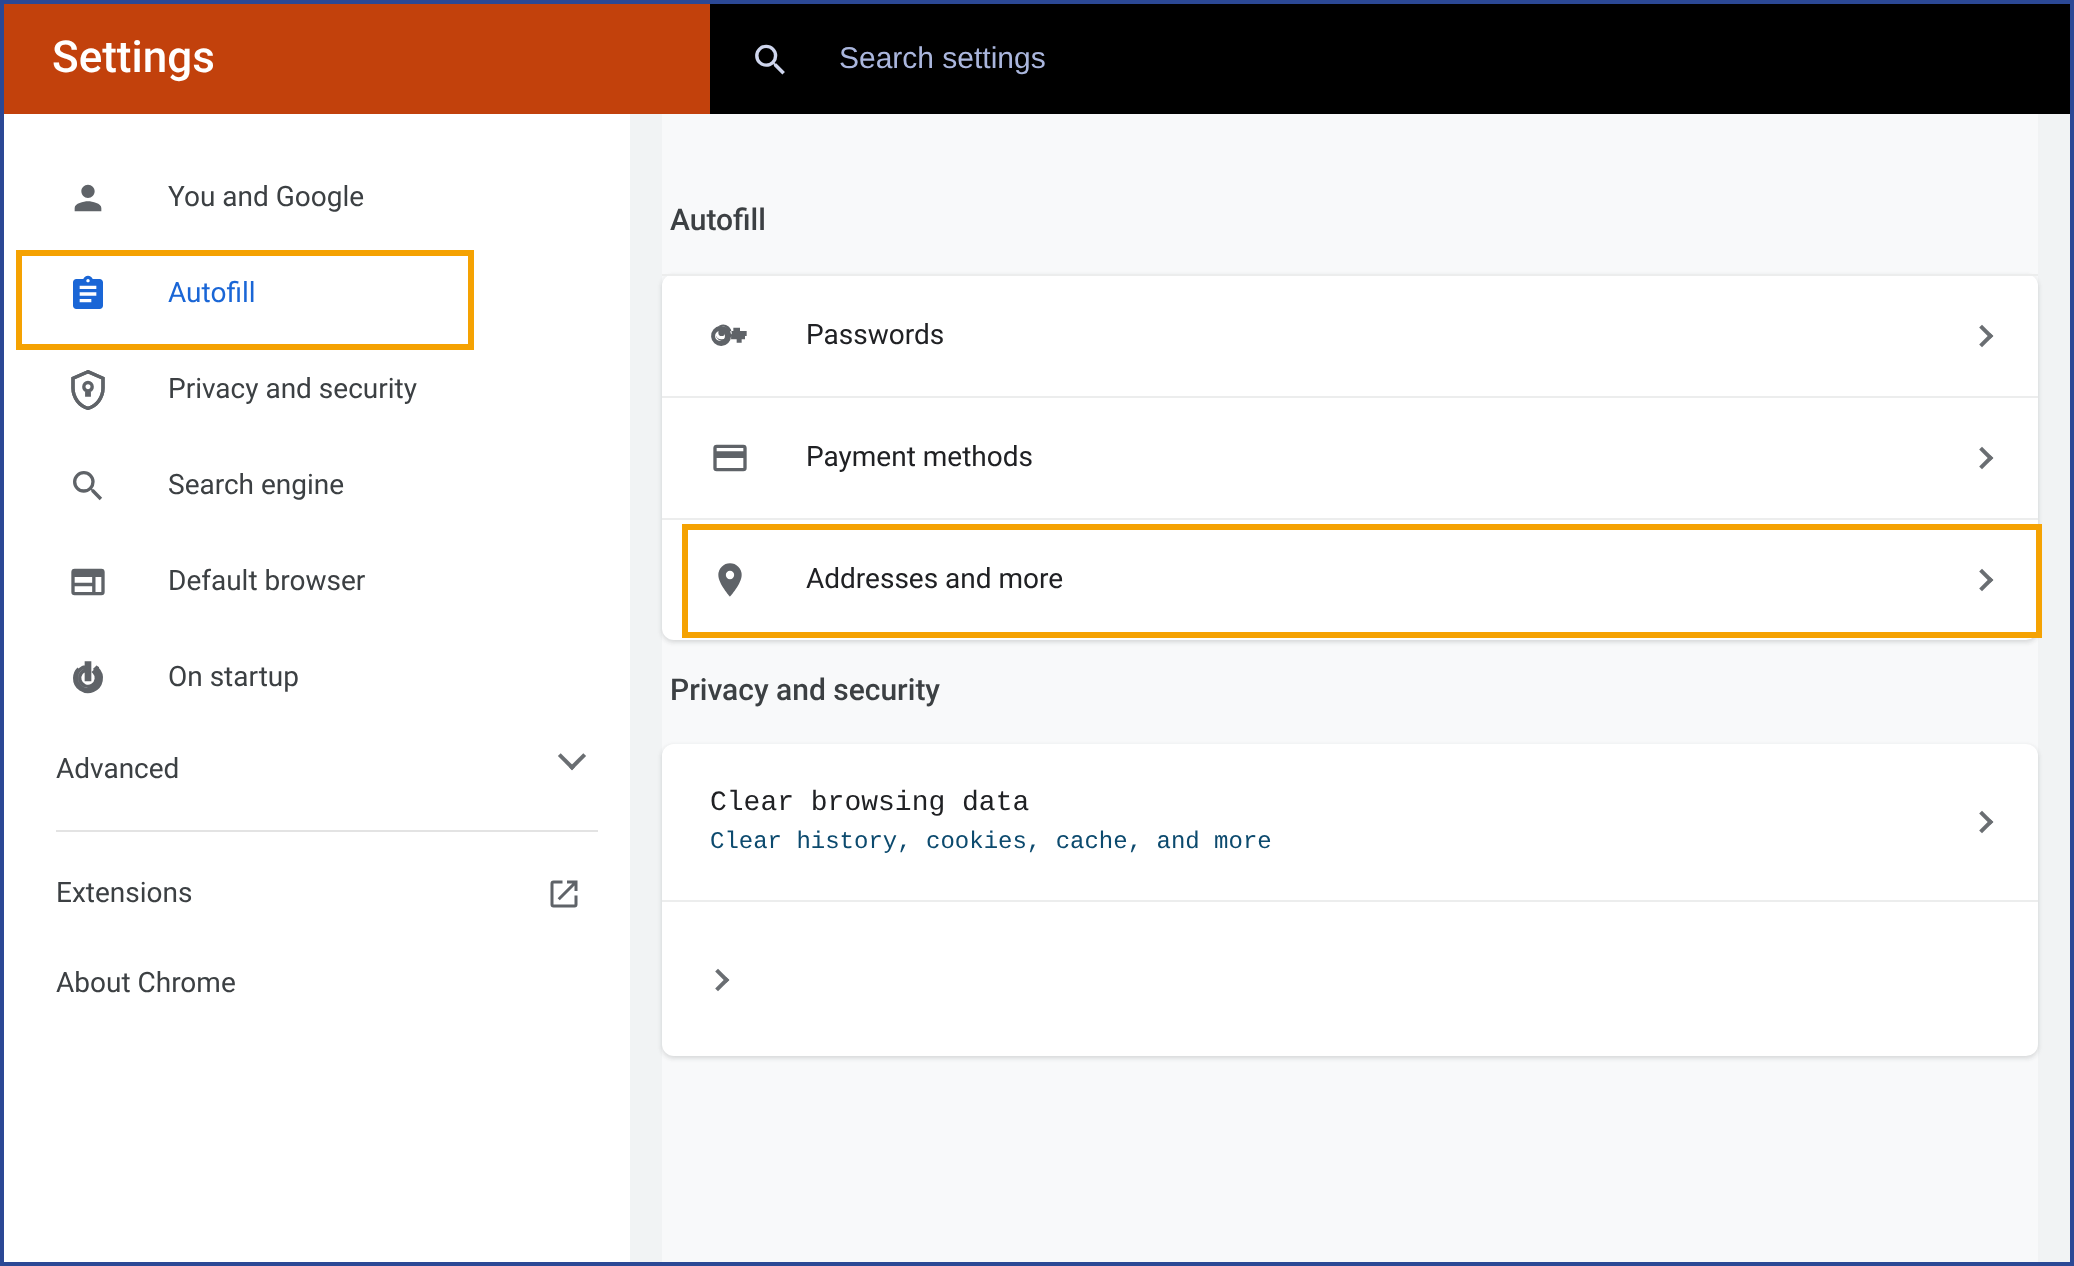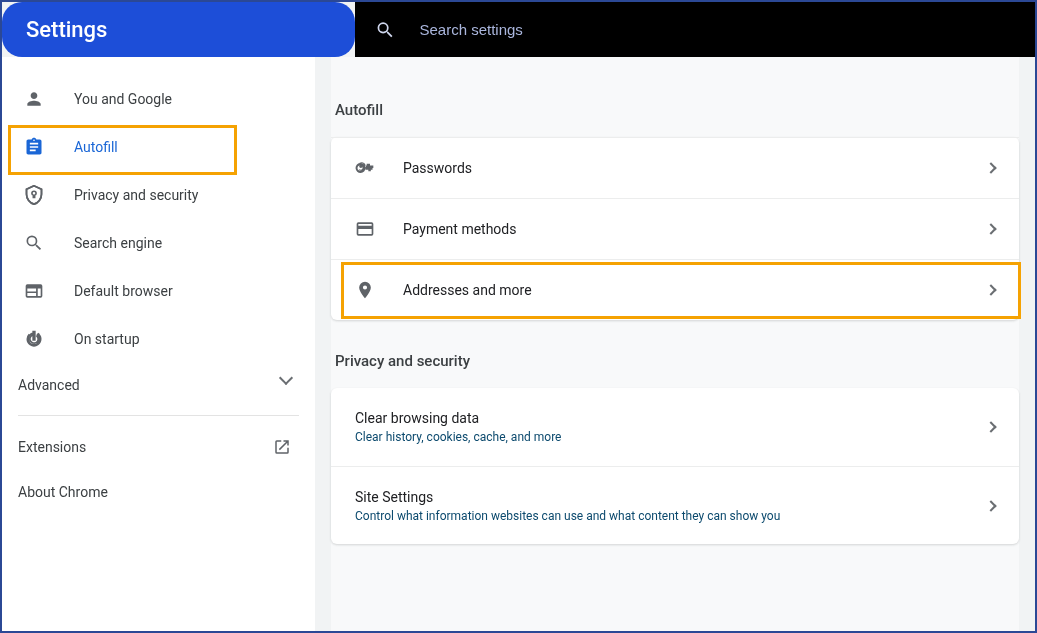--- a/index.html
+++ b/index.html
@@ -10,28 +10,27 @@
     height: 633px;
     overflow: hidden;
     border: 2px solid #2b4895;
   }
   .header {
     display: flex;
     height: 55px;
   }
   .header-left {
     width: 353px;
-    background: #1d4ed8;
+    background: #c2410c;
     color: #fff;
     display: flex;
     align-items: center;
     padding: 0 24px;
     font-size: 22px;
     font-weight: 500;
-    border-radius: 20px;
   }
   .header-right {
     flex: 1;
     background: #000000;
     display: flex;
     align-items: center;
     padding: 0 20px;
     color: #a9b5dc;
   }
   .search-icon {
@@ -50,21 +49,21 @@
   .search-input::placeholder { color: #aab6dd; }
 
   .layout {
     display: flex;
     height: calc(100% - 55px);
   }
   .sidebar {
     width: 313px;
     background: #fff;
     padding-top: 18px;
-    padding-left: 0;
+    padding-left: 10px;
     position: relative;
   }
   .sidebar-item {
     display: flex;
     align-items: center;
     height: 48px;
     padding: 0 0 0 22px;
     color: #3c4043;
     font-size: 14px;
     cursor: pointer;
@@ -125,34 +124,34 @@
   .section-title {
     font-size: 15px;
     color: #3c4043;
     padding: 14px 20px 18px 4px;
     font-weight: 500;
   }
   .card {
     background: #fff;
     border-radius: 6px;
     box-shadow: 0 1px 2px rgba(60,64,67,.12), 0 1px 3px rgba(60,64,67,.08);
-    margin-bottom: 18px;
+    margin-bottom: 2px;
     overflow: visible;
     position: relative;
   }
   .row {
     display: flex;
     align-items: center;
     padding: 0 24px;
     height: 61px;
     border-top: 1px solid #eceded;
     cursor: pointer;
     position: relative;
   }
-  .row:first-child { border-top: none; }
+  .row:first-child { border-top: none; font-family: Liberation Mono, monospace; }
   .row-icon {
     width: 20px; height: 20px;
     fill: #5f6368;
     margin-right: 28px;
     flex-shrink: 0;
   }
   .row-text {
     flex: 1;
   }
   .row-title {
@@ -303,22 +302,18 @@
     <div class="section-title">Privacy and security</div>
     <div class="card">
       <div class="row tall with-sub">
         <div class="row-text">
           <div class="row-title">Clear browsing data</div>
           <div class="row-sub">Clear history, cookies, cache, and more</div>
         </div>
         <span class="arrow"></span>
       </div>
       <div class="row tall with-sub">
-        <div class="row-text">
-          <div class="row-title">Site Settings</div>
-          <div class="row-sub">Control what information websites can use and what content they can show you</div>
-        </div>
         <span class="arrow"></span>
       </div>
     </div>
 
   </div>
 </div>
 
 </body></html>

